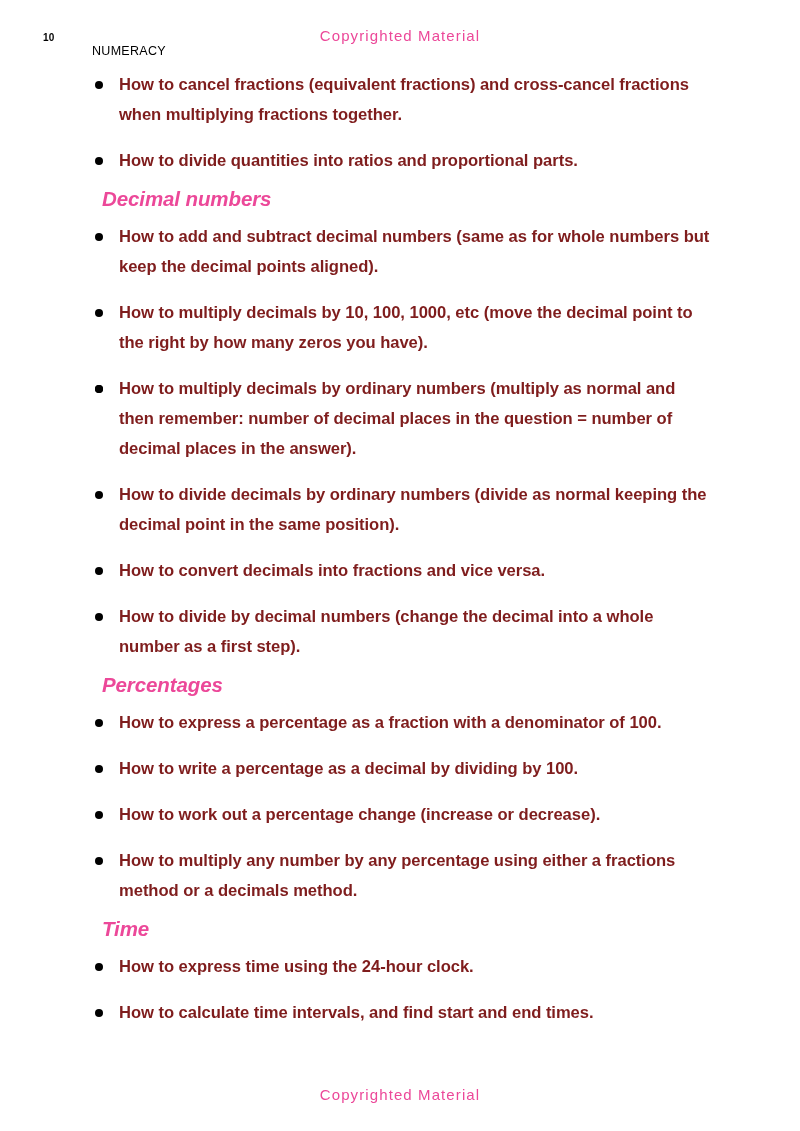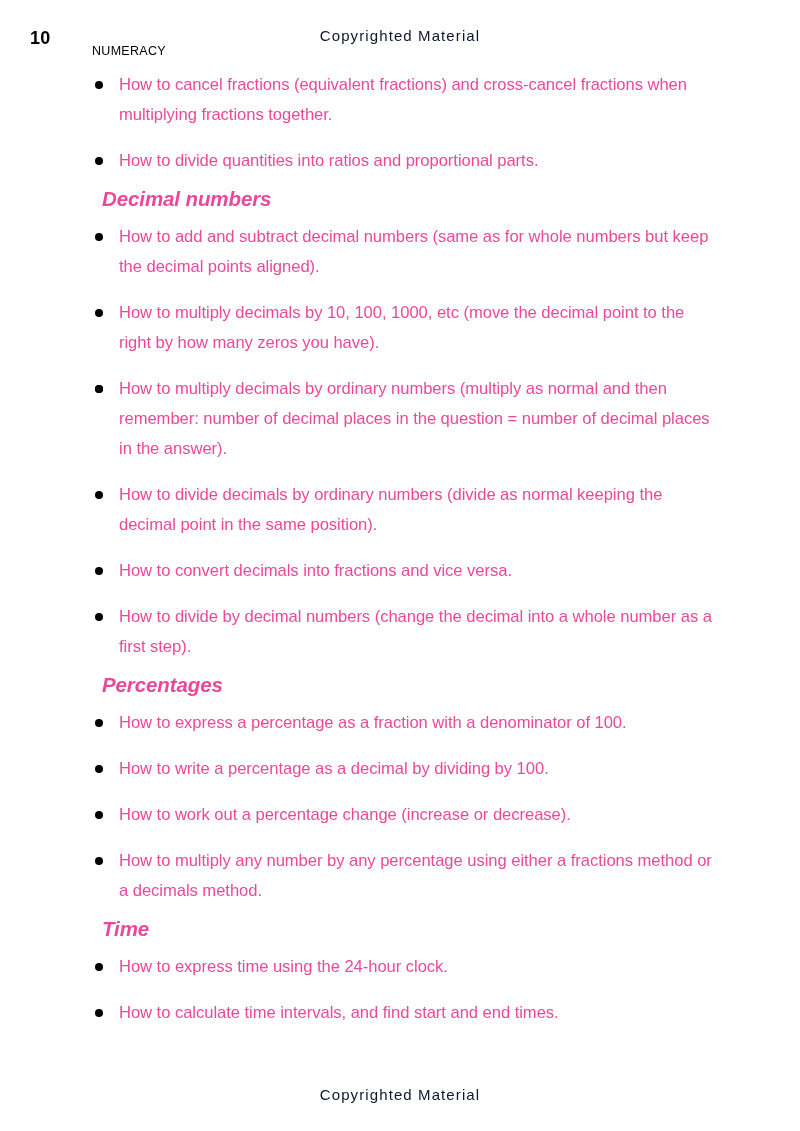--- a/index.html
+++ b/index.html
@@ -26,23 +26,23 @@
   
   .running-head {
     position: absolute;
     top: 29px;
     left: 0;
     width: 800px;
     height: 20px;
   }
   .folio {
     position: absolute;
-    left: 30px;
+    left: 43px;
     top: 0;
-    font-size: 18px;
+    font-size: 10px;
     font-weight: bold;
     letter-spacing: 0.2px;
     line-height: 18px;
     text-align: right;
   }
   .running-title {
     position: absolute;
     left: 92px;
     top: 13px;
     font-size: 12.5px;
@@ -50,21 +50,21 @@
     letter-spacing: 0.3px;
     line-height: 18px;
   }
 
   
   .watermark {
     position: absolute;
     left: 0;
     width: 800px;
     text-align: center;
-    color: #0f172a;
+    color: #ec4899;
     font-size: 15px;
     letter-spacing: 1.1px;
     font-family: "Liberation Sans", sans-serif;
   }
   .watermark-top { top: 27px; }
   .watermark-bottom { top: 1086px; }
 
   
   .content {
     position: absolute;
@@ -91,21 +91,22 @@
     margin: 0;
     padding: 0;
   }
   ul.bullets li {
     position: relative;
     padding-left: 27px;
     margin-bottom: 16px;
     font-size: 16.6px;
     line-height: 30px;
     letter-spacing: -0.05px;
-    color: #ec4899;
+    color: #7f1d1d;
+    font-weight: bold;
   }
   ul.bullets li:last-child { margin-bottom: 0; }
   ul.bullets li .bullet-dot {
     position: absolute;
     left: 3px;
     top: 11px;
     width: 8px;
     height: 8px;
     border-radius: 50%;
     background: #000;

